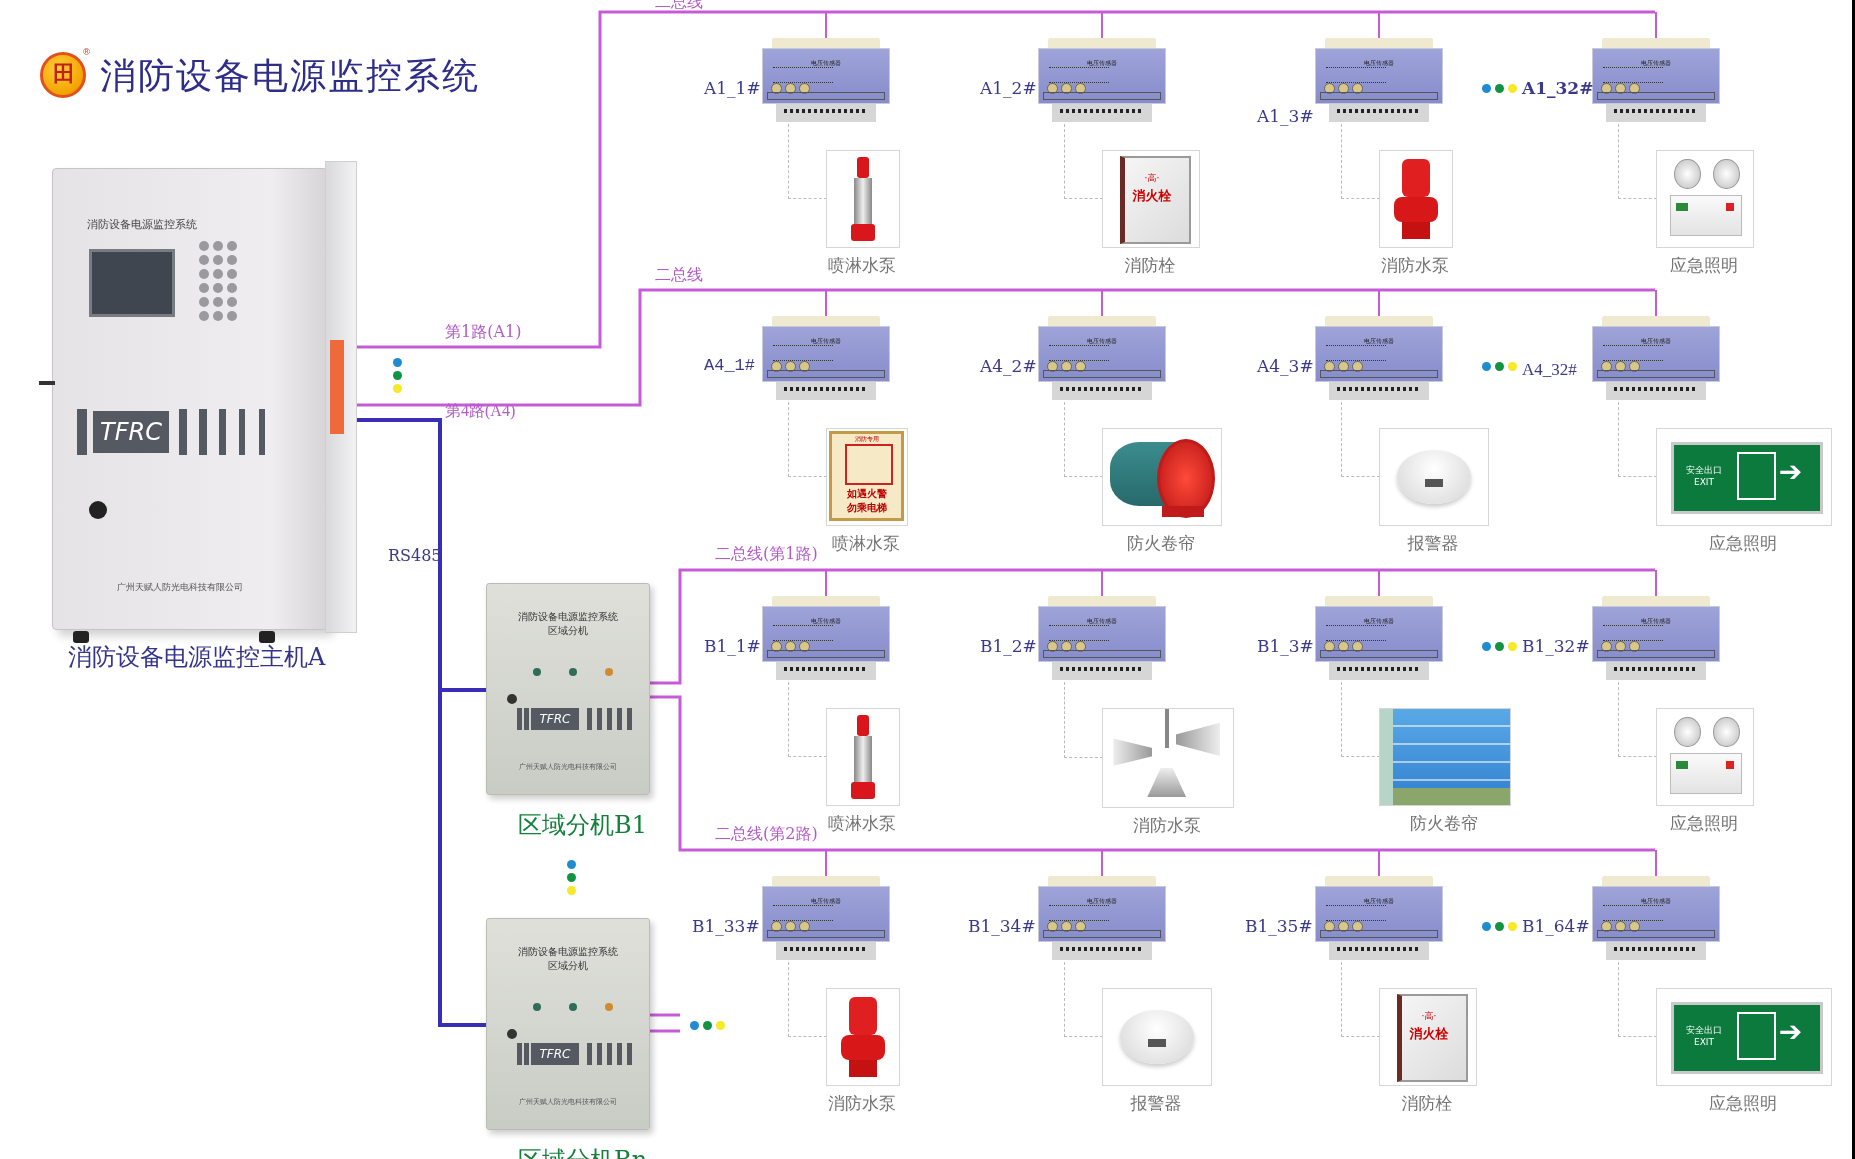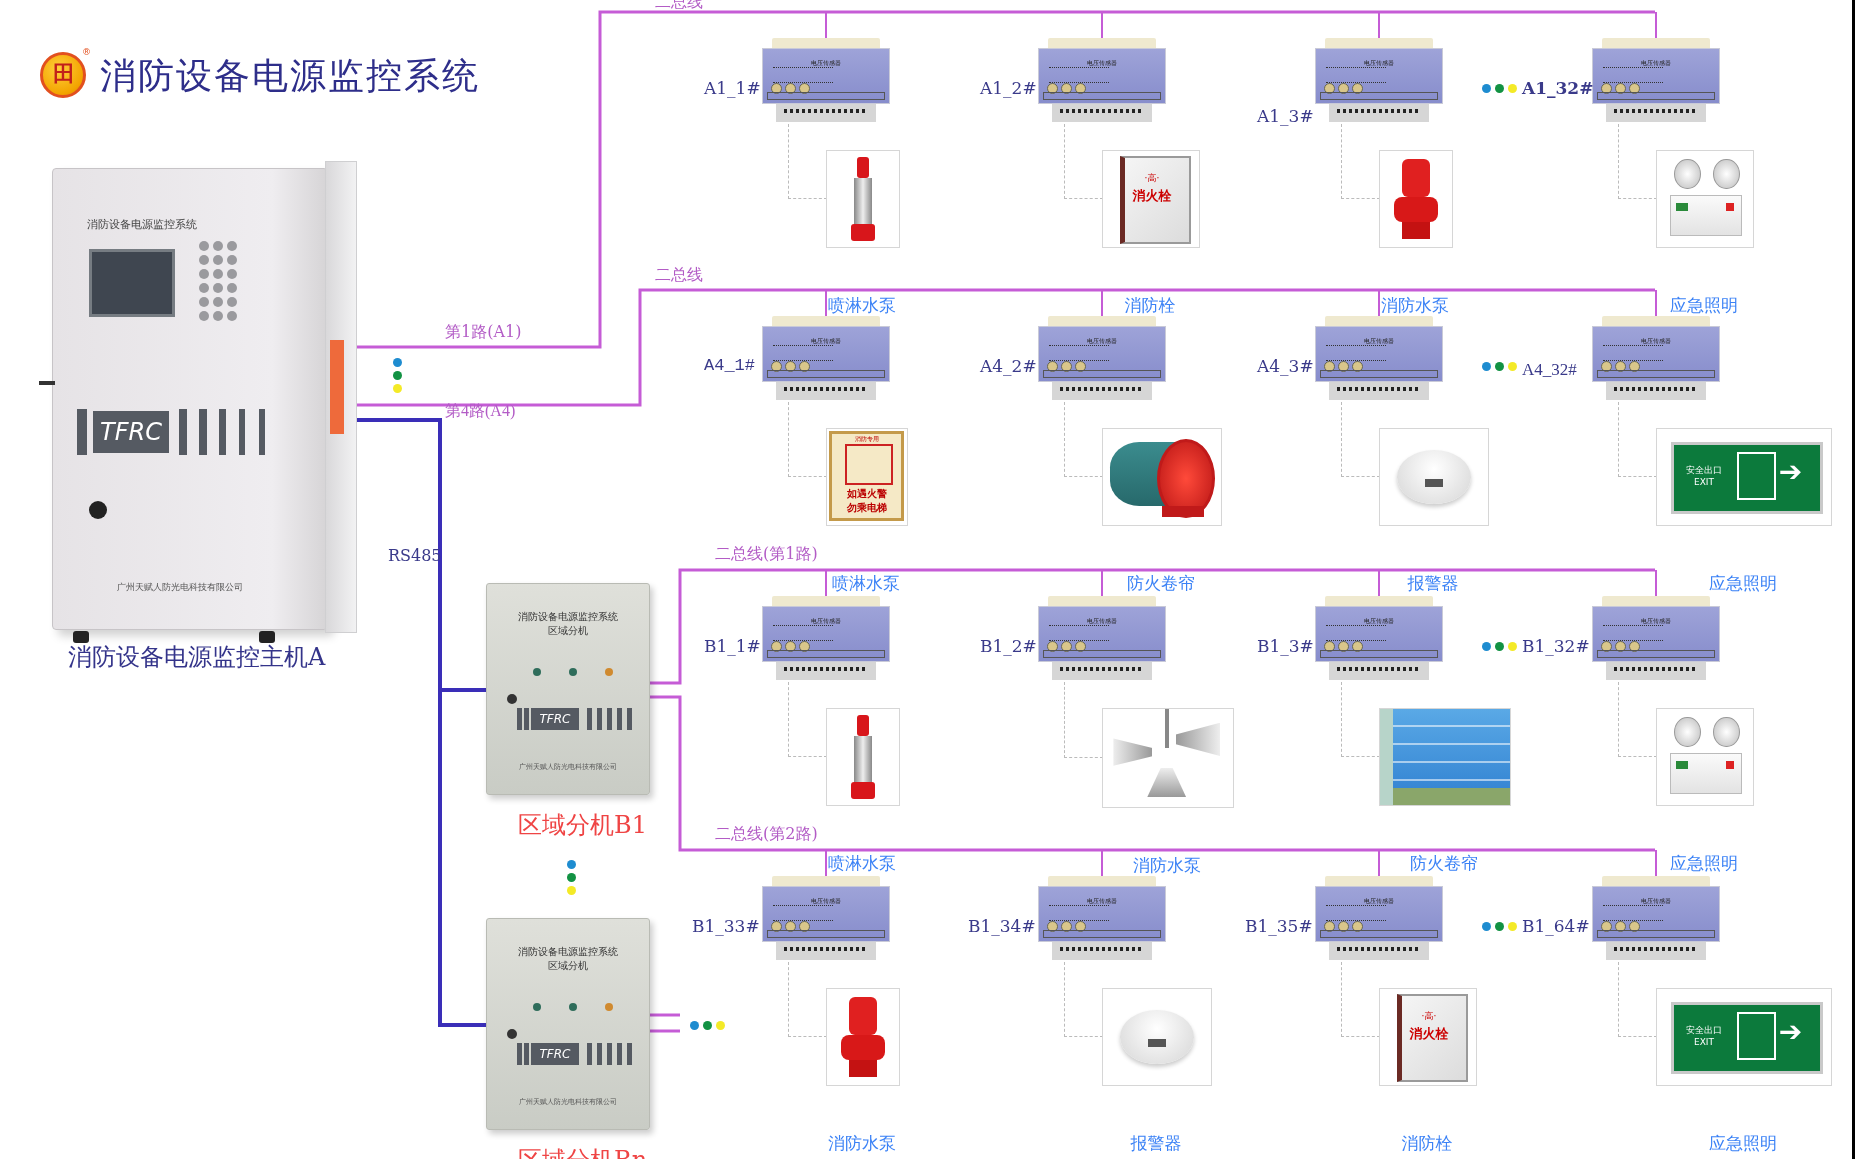--- a/index.html
+++ b/index.html
@@ -34,21 +34,21 @@
   .region { position:absolute; width:162px; height:210px; background:linear-gradient(180deg,#dfe0da,#c9ccc5); border:1px solid #b9bbb4; border-radius:3px; box-shadow:3px 4px 6px rgba(0,0,0,0.2); }
   .region .r-title { position:absolute; left:0; width:100%; text-align:center; font-size:10px; color:#333; font-family:"DejaVu Sans", sans-serif; }
   .region .lamps { position:absolute; top:84px; left:46px; width:80px; display:flex; justify-content:space-between; }
   .region .lamps span { width:8px; height:8px; border-radius:50%; background:#2f6d5b; }
   .region .lamps span.amber { background:#d08a2f; }
   .region .band { position:absolute; left:22px; top:124px; width:130px; height:22px; }
   .region .band .tf { position:absolute; left:22px; top:0; width:48px; height:22px; background:#555a62; color:#fff; font-size:12px; font-style:italic; text-align:center; line-height:22px; font-family:"DejaVu Sans", sans-serif; }
   .region .band .b { position:absolute; top:0; width:5px; height:22px; background:#555a62; }
   .region .lock { position:absolute; left:20px; top:110px; width:10px; height:10px; border-radius:50%; background:#333; }
   .region .r-maker { position:absolute; left:0; width:100%; bottom:22px; text-align:center; font-size:7px; color:#555; font-family:"DejaVu Sans", sans-serif; }
-  .region-label { position:absolute; font-size:24px; color:#ef4444; }
+  .region-label { position:absolute; font-size:24px; color:#15803d; }
 
   
   .bus-label { position:absolute; font-size:16px; color:#b35cc6; white-space:nowrap; }
   .route-label { position:absolute; font-size:16px; color:#b35cc6; white-space:nowrap; }
   .rs-label { position:absolute; font-size:16px; color:#3a3a8a; }
 
   
   .dots { position:absolute; display:flex; gap:4px; }
   .dots.v { flex-direction:column; }
   .dots span { width:9px; height:9px; border-radius:50%; }
@@ -64,21 +64,21 @@
   .module .face .lines { position:absolute; left:10px; top:18px; width:60px; height:14px; border-top:1px dotted #333; border-bottom:1px dotted #333; }
   .module .face .knobs { position:absolute; left:8px; top:34px; display:flex; gap:3px; }
   .module .face .knobs span { width:9px; height:9px; border-radius:50%; background:#d9c68a; border:1px solid #665; }
   .module .face .term { position:absolute; left:4px; right:4px; bottom:3px; height:6px; border:1px solid #555; }
   .module .base { position:absolute; left:14px; top:66px; width:100px; height:18px; background:#d6d6d6; }
   .module .base .pins { position:absolute; left:8px; top:5px; width:84px; height:4px; background:repeating-linear-gradient(90deg,#222 0 3px,transparent 3px 6px); }
   .module-id { position:absolute; font-size:17px; color:#3a3a8a; white-space:nowrap; }
 
   
   .device-frame { position:absolute; border:1px solid #d6d6d6; background:#fff; overflow:hidden; }
-  .device-label { position:absolute; font-size:17px; color:#3b82f6; white-space:nowrap; text-align:center;margin-top:40px; }
+  .device-label { position:absolute; font-size:17px; color:#737373; white-space:nowrap; text-align:center; }
   .dashed { position:absolute; border-left:1px dashed #bbb; border-bottom:1px dashed #bbb; }
 </style>
 </head>
 <body>
 
 <svg id="wires">
     <polyline points="344,347 600,347 600,12 1655,12" fill="none" stroke="#c55cd6" stroke-width="3"></polyline>
     <polyline points="344,405 640,405 640,290 1655,290" fill="none" stroke="#c55cd6" stroke-width="3"></polyline>
     <polyline points="344,420 440,420 440,1025 486,1025" fill="none" stroke="#3a2eb8" stroke-width="4"></polyline>
     <polyline points="440,690 486,690" fill="none" stroke="#3a2eb8" stroke-width="4"></polyline>

